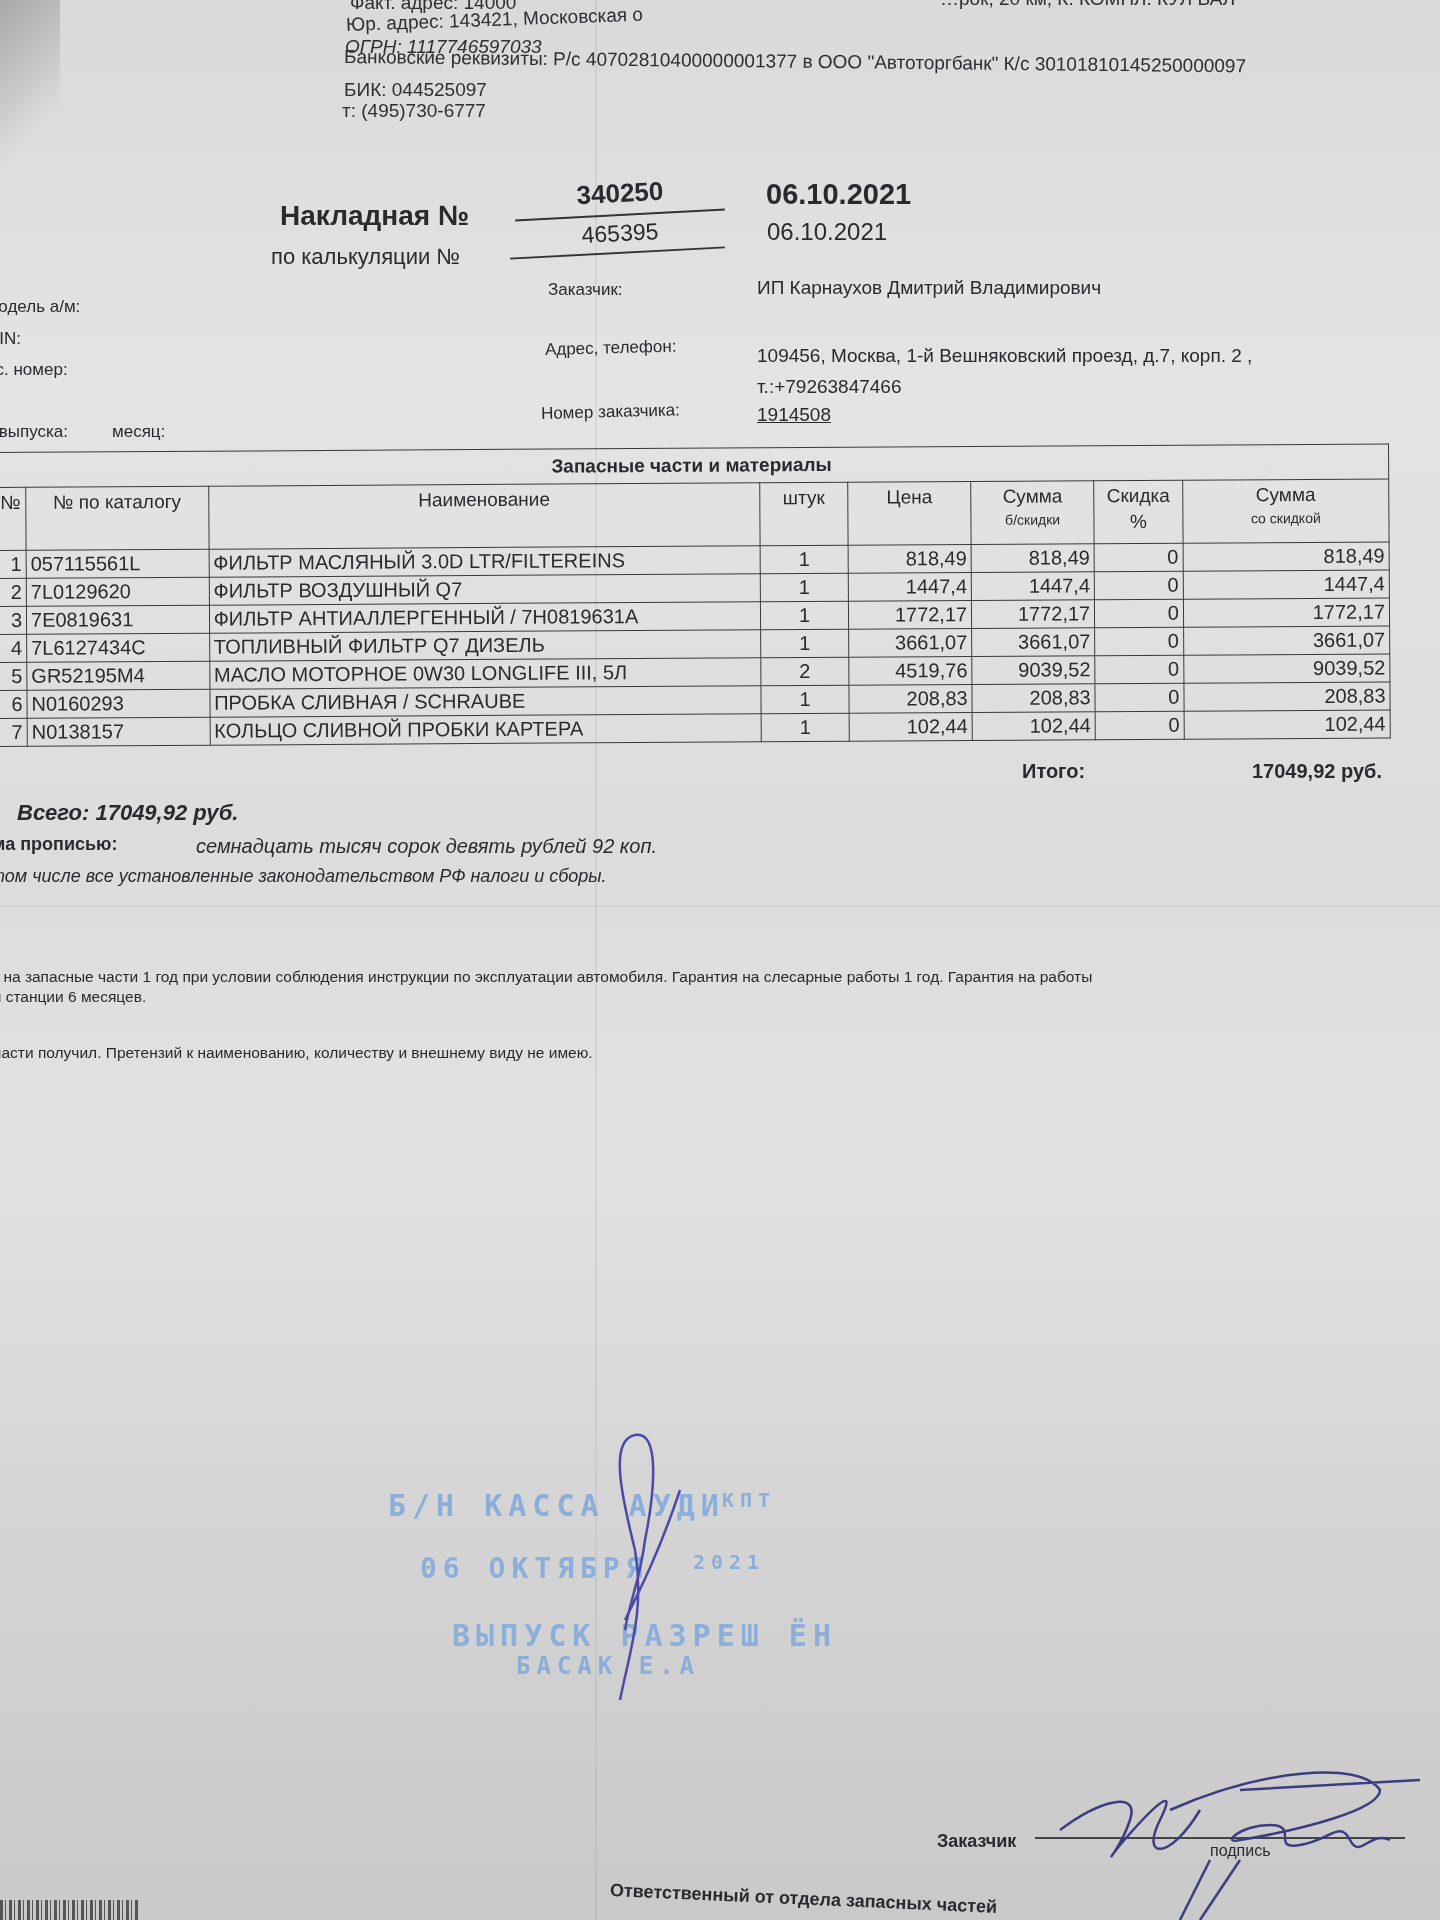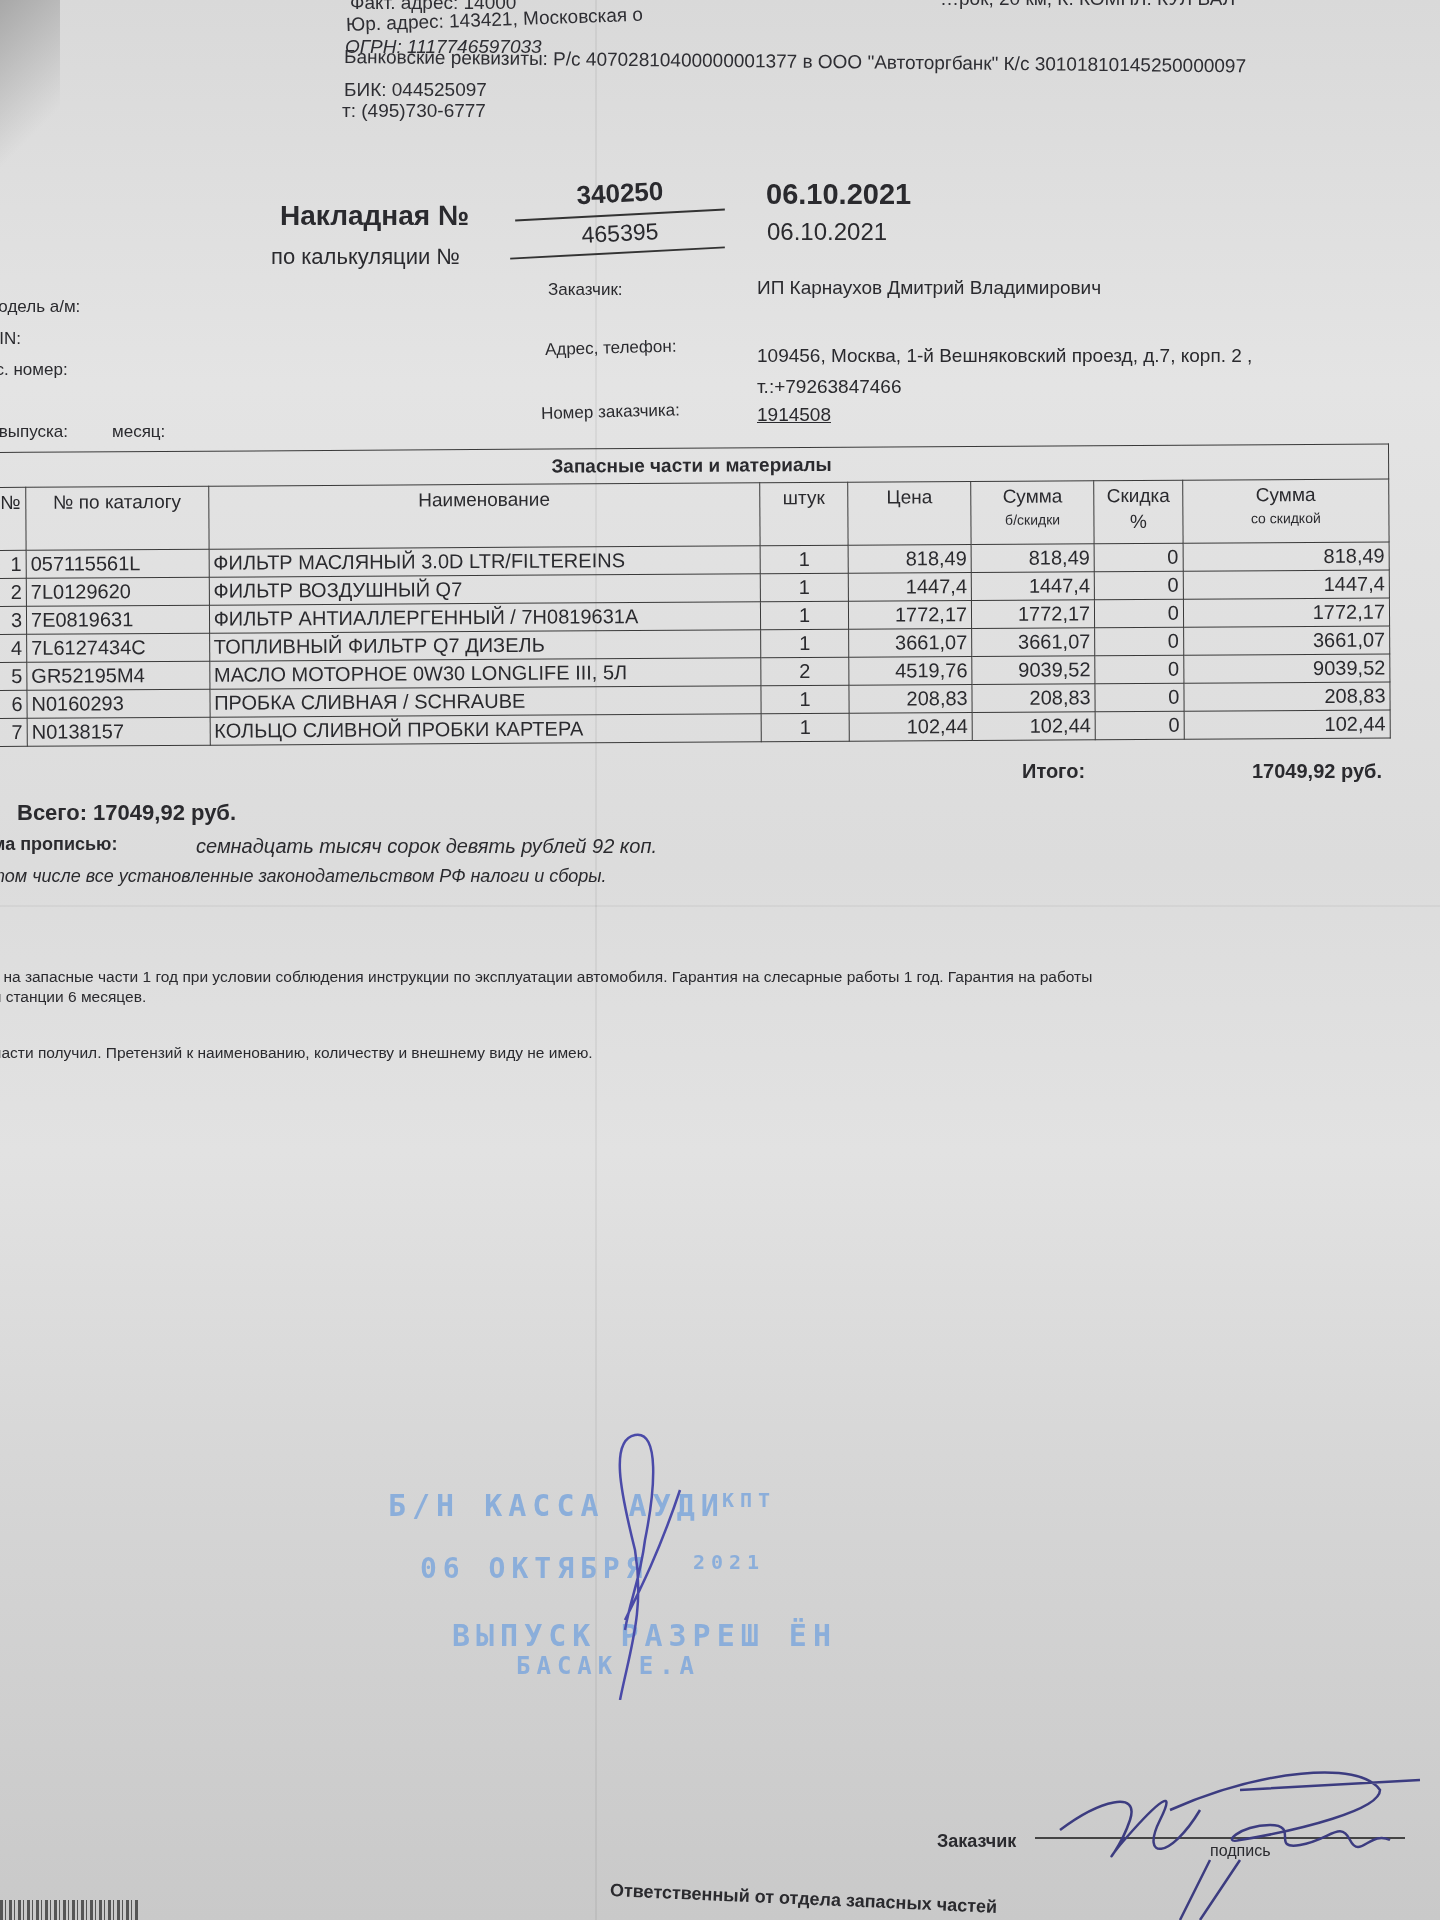--- a/index.html
+++ b/index.html
@@ -158,21 +158,21 @@
         <td class="r">0</td>
         <td class="r">102,44</td>
   </tr>
 </tbody>
   </table>
 
 <div class="abs" style="left:1022px;top:760px;font-size:20px;font-weight:bold;">Итого:</div>
 <div class="abs" style="left:1252px;top:760px;font-size:20px;font-weight:bold;">17049,92 руб.</div>
 
 <div>
-  <div class="abs" style="left:17px;top:800px;font-size:22px;font-weight:bold;">Всего: 17049,92 руб.</div>
+  <div class="abs" style="left:17px;top:800px;font-size:22px;font-weight:bold;font-style:italic;">Всего: 17049,92 руб.</div>
   <div class="abs" style="left:-44px;top:834px;font-size:18px;font-weight:bold;">Сумма прописью:</div>
   <div class="abs" style="left:196px;top:835px;font-size:20px;font-style:italic;">семнадцать тысяч сорок девять рублей 92 коп.</div>
   <div class="abs" style="left:-27px;top:866px;font-size:18px;font-style:italic;">В том числе все установленные законодательством РФ налоги и сборы.</div>
 </div>
 
 <div>
   <div class="abs" style="left:-67px;top:968px;font-size:15.5px;">Гарантия на запасные части 1 год при условии соблюдения инструкции по эксплуатации автомобиля. Гарантия на слесарные работы 1 год. Гарантия на работы</div>
   <div class="abs" style="left:-63px;top:980px;font-size:15.5px;padding-top:8px;">кузовной станции 6 месяцев.</div>
   <div class="abs" style="left:-82px;top:1044px;font-size:15.5px;">Запасные части получил. Претензий  к наименованию, количеству и внешнему виду не имею.</div>
 </div>

